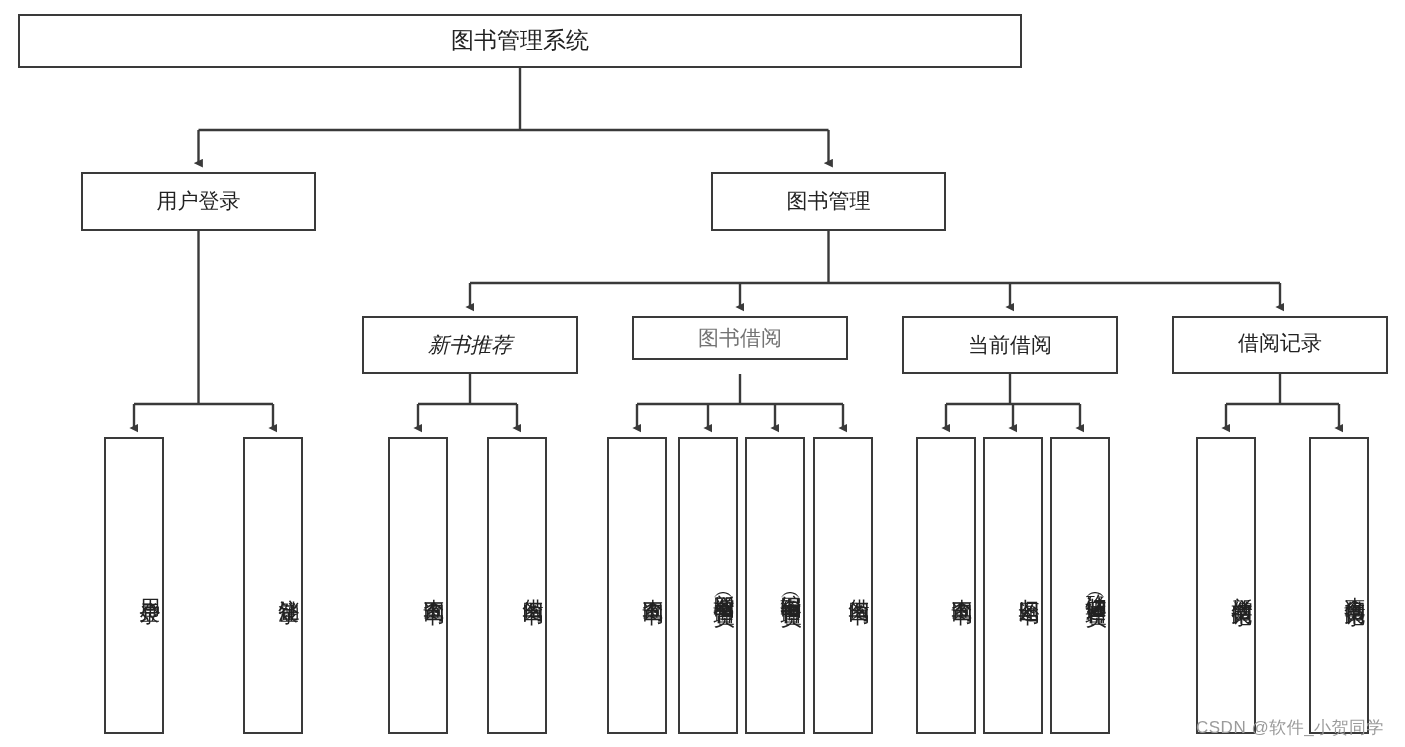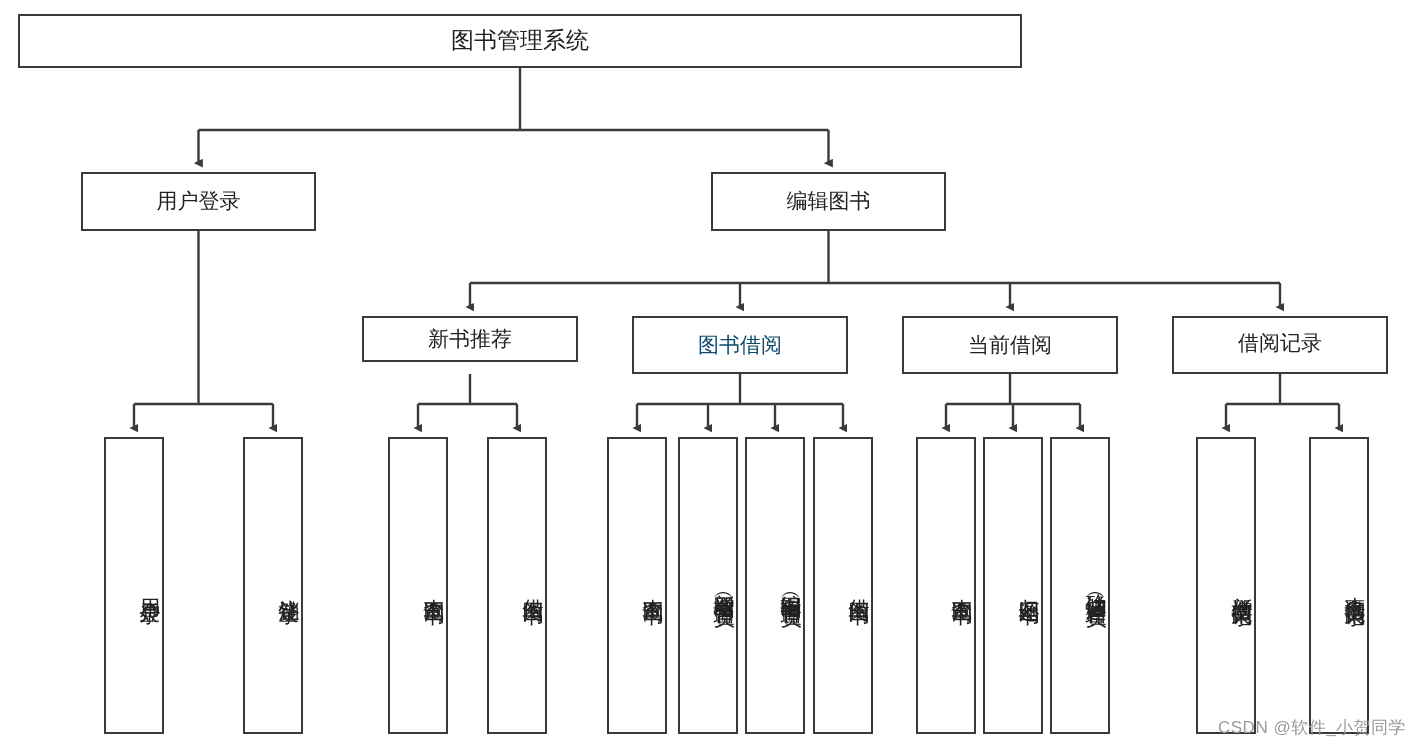--- a/index.html
+++ b/index.html
@@ -109,26 +109,26 @@
       </g>
   </svg>
   <div id="node-layer">
       <div class="node level0" style="left: 18px; top: 14px; width: 1004px; height: 54px; border-color: rgb(58, 58, 58); color: rgb(34, 34, 34);">
         <span>图书管理系统</span>
       </div>
       <div class="node level1" style="left: 81px; top: 172px; width: 235px; height: 59px; border-color: rgb(58, 58, 58); color: rgb(34, 34, 34);">
         <span>用户登录</span>
       </div>
       <div class="node level1" style="left: 711px; top: 172px; width: 235px; height: 59px; border-color: rgb(58, 58, 58); color: rgb(34, 34, 34);">
-        <span>编辑图书</span>
+        <span>图书管理</span>
       </div>
-      <div class="node level2" style="left: 362px; top: 316px; width: 216px; height: 46px; border-color: rgb(58, 58, 58); color: rgb(34, 34, 34);">
+      <div class="node level2" style="left: 362px; top: 316px; width: 216px; height: 58px; border-color: rgb(58, 58, 58); color: rgb(34, 34, 34); font-style: italic;">
         <span>新书推荐</span>
       </div>
-      <div class="node level2" style="left: 632px; top: 316px; width: 216px; height: 58px; border-color: rgb(58, 58, 58); color: #0c4a6e; font-family: Liberation Serif, serif;">
+      <div class="node level2" style="left: 632px; top: 316px; width: 216px; height: 44px; border-color: rgb(58, 58, 58); color: #737373; font-family: Liberation Serif, serif;">
         <span>图书借阅</span>
       </div>
       <div class="node level2" style="left: 902px; top: 316px; width: 216px; height: 58px; border-color: rgb(58, 58, 58); color: rgb(34, 34, 34); text-align: center;">
         <span>当前借阅</span>
       </div>
       <div class="node level2" style="left: 1172px; top: 316px; width: 216px; height: 58px; border-color: rgb(58, 58, 58); color: rgb(34, 34, 34); font-family: Liberation Mono, monospace;">
         <span>借阅记录</span>
       </div>
       <div class="node leaf" style="left: 104px; top: 437px; width: 60px; height: 297px; border-color: rgb(58, 58, 58); color: rgb(34, 34, 34);">
         <span>用户登录</span>
@@ -163,14 +163,14 @@
       <div class="node leaf" style="left: 1050px; top: 437px; width: 60px; height: 297px; border-color: rgb(58, 58, 58); color: rgb(34, 34, 34);">
         <span>确认归还（管理员）</span>
       </div>
       <div class="node leaf" style="left: 1196px; top: 437px; width: 60px; height: 297px; border-color: rgb(58, 58, 58); color: rgb(34, 34, 34);">
         <span>新增借阅记录</span>
       </div>
       <div class="node leaf" style="left: 1309px; top: 437px; width: 60px; height: 297px; border-color: rgb(58, 58, 58); color: rgb(34, 34, 34);">
         <span>查询借阅记录</span>
       </div>
     </div>
-  <div class="watermark" style="left: 1196px; top: 716px; color: rgb(155, 155, 155); margin-left: 22px;">CSDN @软件_小贺同学</div>
+  <div class="watermark" style="left: 1196px; top: 716px; color: rgb(155, 155, 155);">CSDN @软件_小贺同学</div>
 </div>
 
 </body></html>

